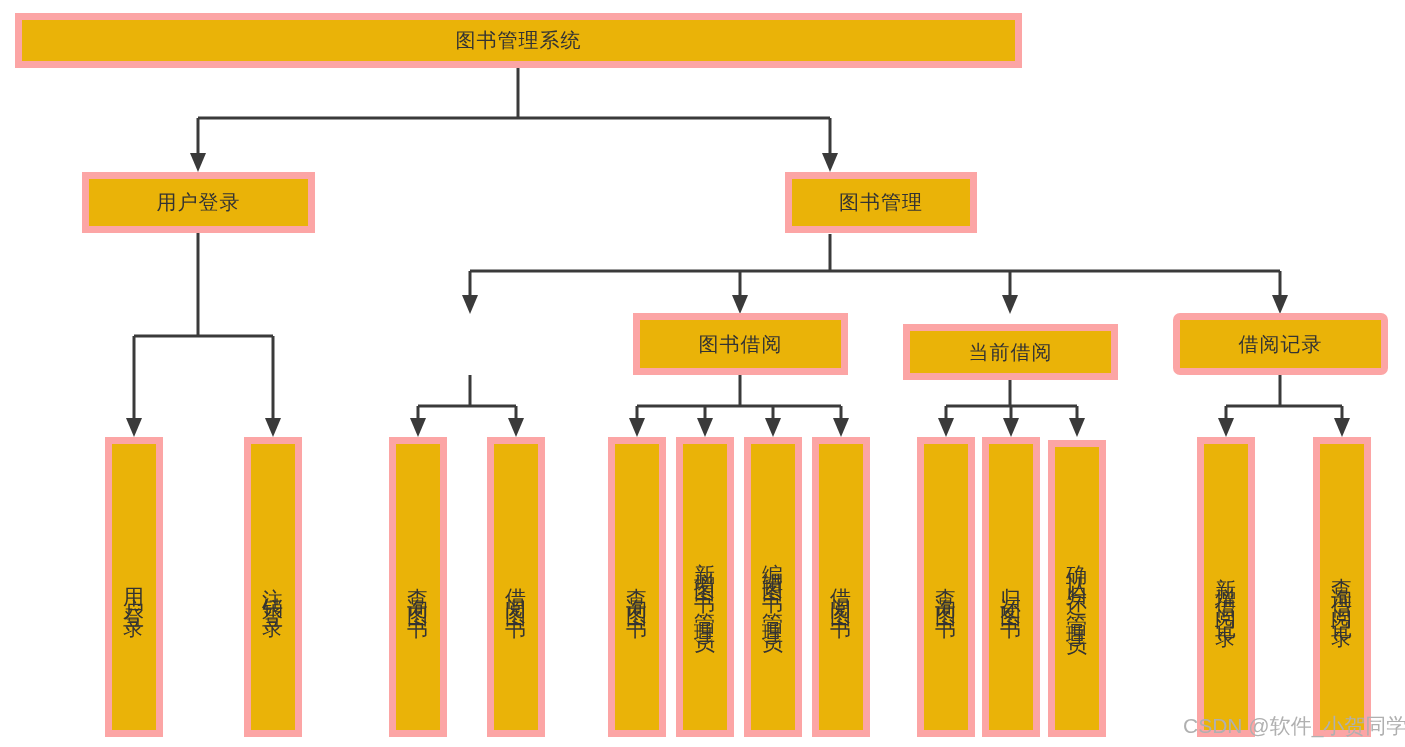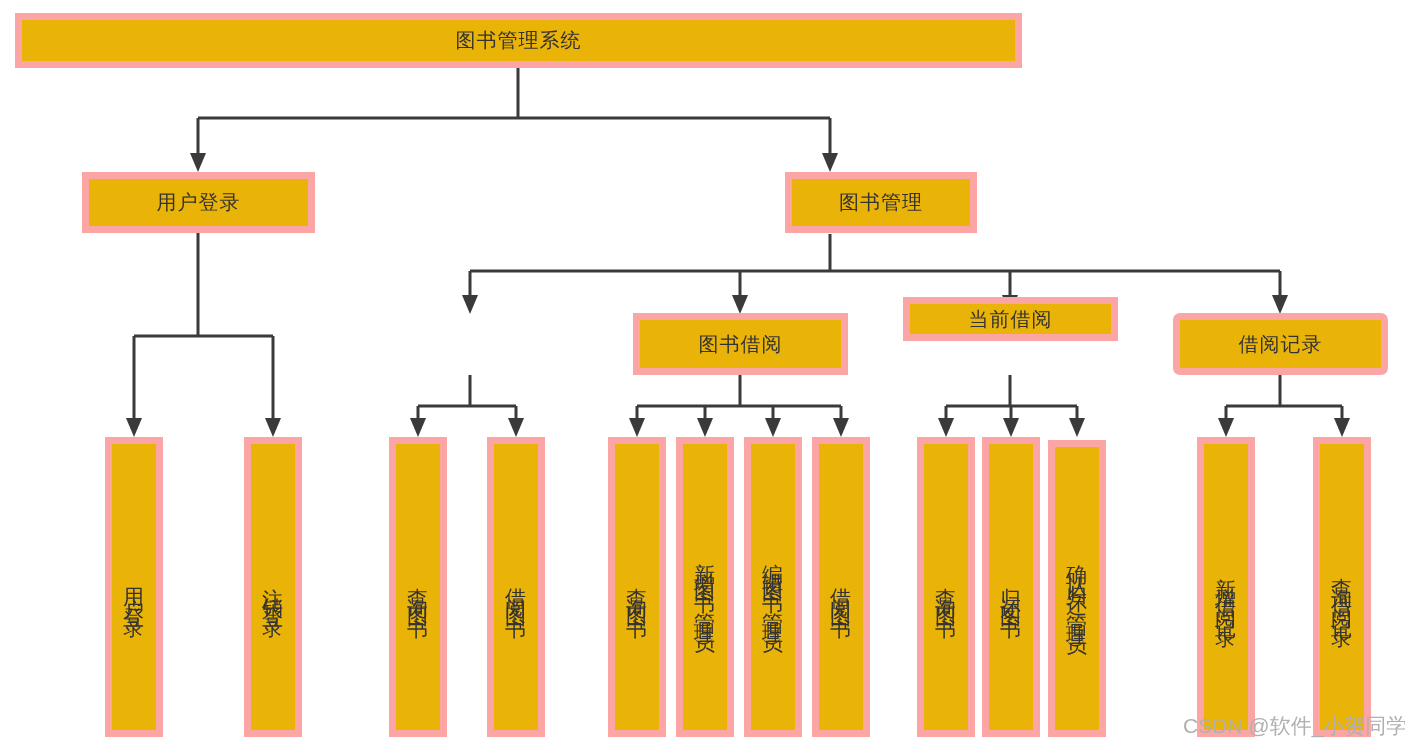--- a/index.html
+++ b/index.html
@@ -143,21 +143,21 @@
   <div class="node node-h" style="left:82px; top:172px; width:233px; height:61px;">
     <span>用户登录</span>
   </div>
   <div class="node node-h" style="left:753px; top:172px; width:192px; height:61px;margin-left:32px;">
     <span>图书管理</span>
   </div>
 
   <div class="node node-h" style="left:633px; top:313px; width:215px; height:62px;">
     <span>图书借阅</span>
   </div>
-  <div class="node node-h" style="left:903px; top:297px; width:215px; height:44px;">
+  <div class="node node-h" style="left:903px; top:324px; width:215px; height:56px;">
     <span>当前借阅</span>
   </div>
   <div class="node node-h" style="left:1173px; top:313px; width:215px; height:62px;border-radius:7px;">
     <span>借阅记录</span>
   </div>
 
   <div class="node node-v" style="left:105px; top:437px; width:58px; height:300px;">
     <span>用户登录</span>
   </div>
   <div class="node node-v" style="left:244px; top:437px; width:58px; height:300px;">

